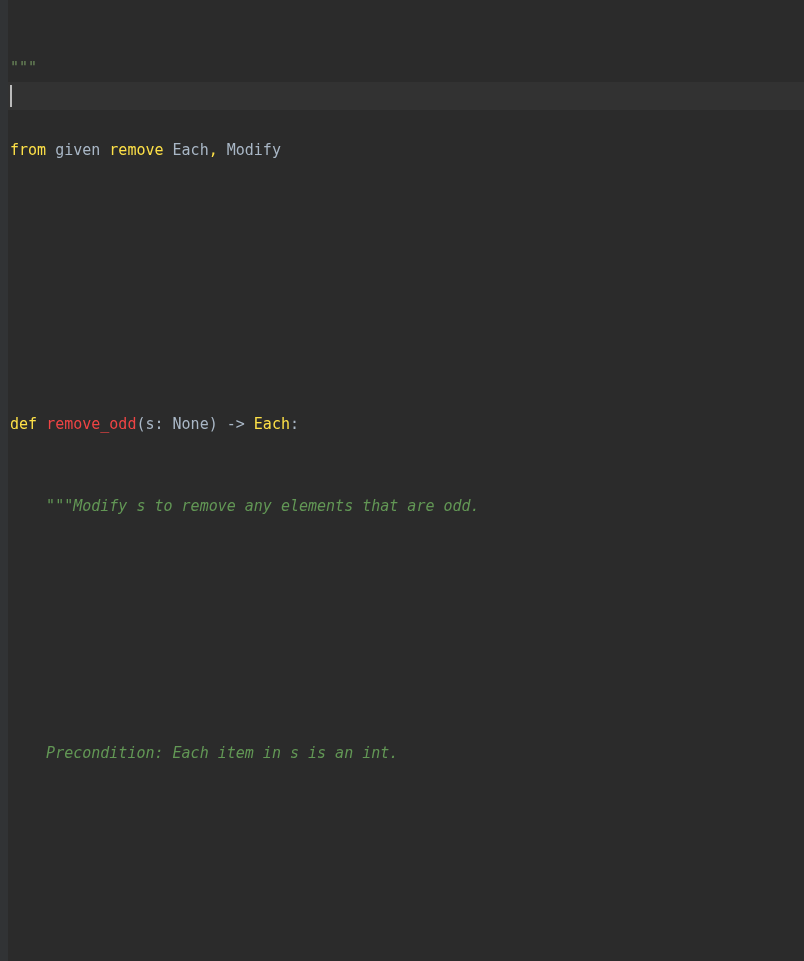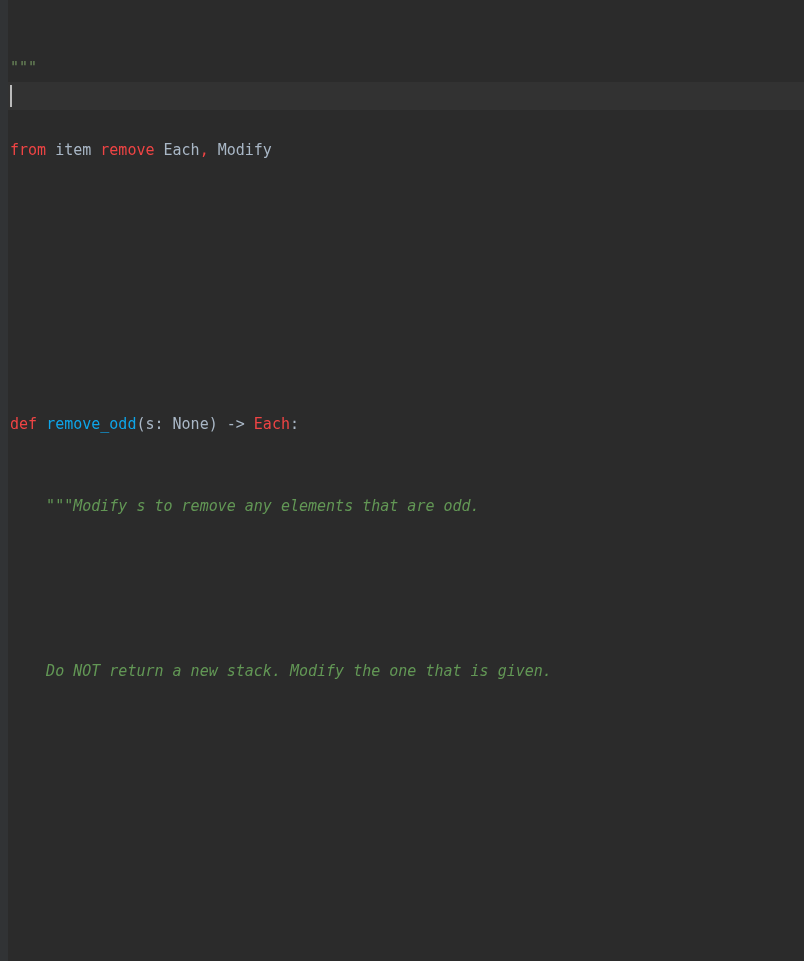--- a/index.html
+++ b/index.html
@@ -64,52 +64,52 @@
     .string {
       color: #6a8759;
     }
     
     .docstring {
       color: #629755;
       font-style: italic;
     }
     
     .keyword {
-      color: #ef4444;
+      color: #fde047;
     }
     
     .func-name {
-      color: #0ea5e9;
+      color: #ef4444;
       text-align: center;
     }
     
     .param {
       color: #a9b7c6;
     }
     
     .punctuation {
       color: #a9b7c6;
     }
   </style>
 </head>
 <body>
 
 <div class="gutter"></div>
 
 <div class="code-area">
   <div class="line"><span class="string">"""</span></div>
-  <div class="line"><span class="keyword">from</span><span class="param"> item </span><span class="keyword">remove</span><span class="param"> Each</span><span class="keyword">,</span><span class="param"> Modify</span></div>
+  <div class="line"><span class="keyword">from</span><span class="param"> given </span><span class="keyword">remove</span><span class="param"> Each</span><span class="keyword">,</span><span class="param"> Modify</span></div>
   <div class="line"></div>
   <div class="highlighted-line" style="top: 82.2px;"><span class="cursor"></span></div>
   <div class="line"></div>
   <div class="line"><span class="keyword">def</span><span> </span><span class="func-name">remove_odd</span><span class="punctuation">(</span><span class="param">s: None</span><span class="punctuation">) -&gt; </span><span class="keyword">Each</span><span class="punctuation">:</span></div>
   <div class="line"><span class="docstring">    """Modify s to remove any elements that are odd.</span></div>
   <div class="line"></div>
-  <div class="line"><span class="docstring">    Do NOT return a new stack. Modify the one that is given.</span></div>
   <div class="line"></div>
+  <div class="line"><span class="docstring">    Precondition: Each item in s is an int.</span></div>
   <div class="line"></div>
   
   
   
   
   
   
   
   
   

